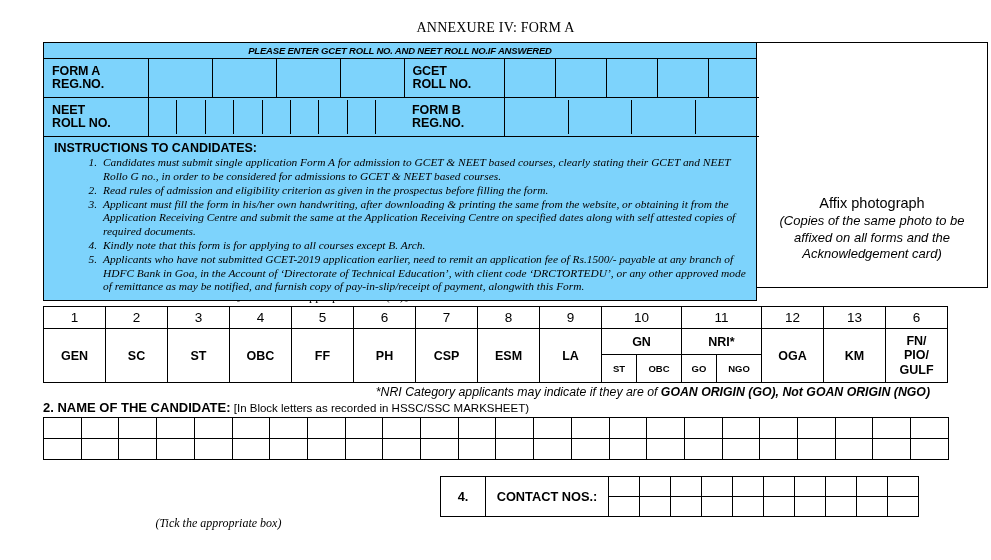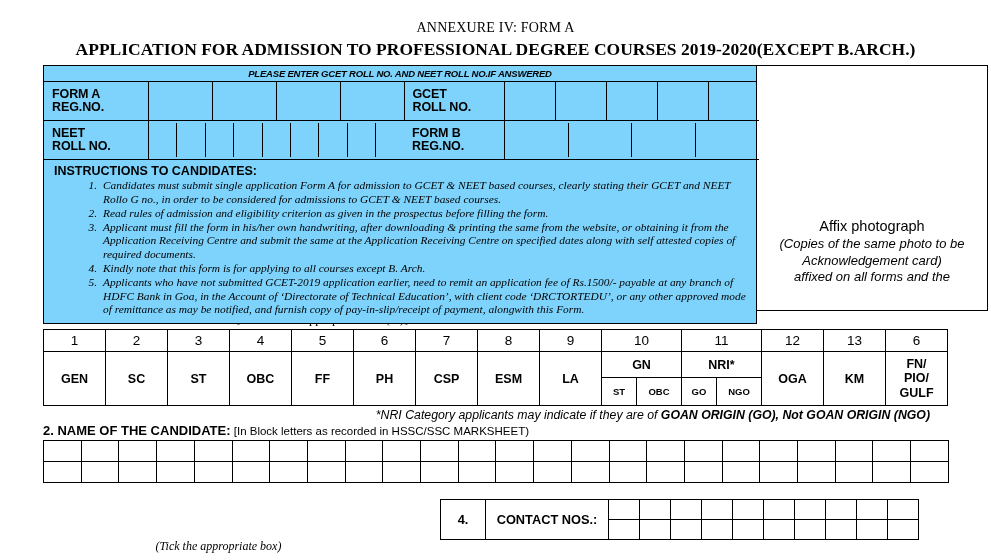--- a/index.html
+++ b/index.html
@@ -284,21 +284,20 @@
   td.c-lbl { width: 122px; height: 38px; text-align: left; padding-left: 10px; }
   td.c-cell { width: 30px; height: 19px; }
 </style>
 </head>
 <body>
 
 <div class="page">
 
   <div class="title-block">
     <div class="title-1">ANNEXURE IV: FORM A</div>
-    <div class="title-2">APPLICATION FOR ADMISSION TO PROFESSIONAL DEGREE COURSES 2019-2020(EXCEPT B.ARCH.)</div>
   </div>
 
   <div class="top-area">
 
     <div class="main-box">
 
       <div class="please-enter">PLEASE ENTER GCET ROLL NO. AND NEET ROLL NO.IF ANSWERED</div>
 
       <table class="rollgrid">
         <colgroup>
@@ -387,22 +386,22 @@
           </td>
         </tr>
       </tbody>
         </table>
     </div>
 
     <div class="photo-box">
       <div class="photo-title">Affix photograph</div>
       <div class="photo-sub">
         <div>(Copies of the same photo to be</div>
+        <div>affixed on all forms and the</div>
         <div>Acknowledgement card)</div>
-        <div>affixed on all forms and the</div>
       </div>
     </div>
   </div>
 
   <div class="sec-head">
     <span>1. CATEGORY APPLIED FOR</span><span class="note"> [Encircle the appropriate box (es)]</span>
   </div>
 
   <div class="cat-wrap">
     <table class="cat">

